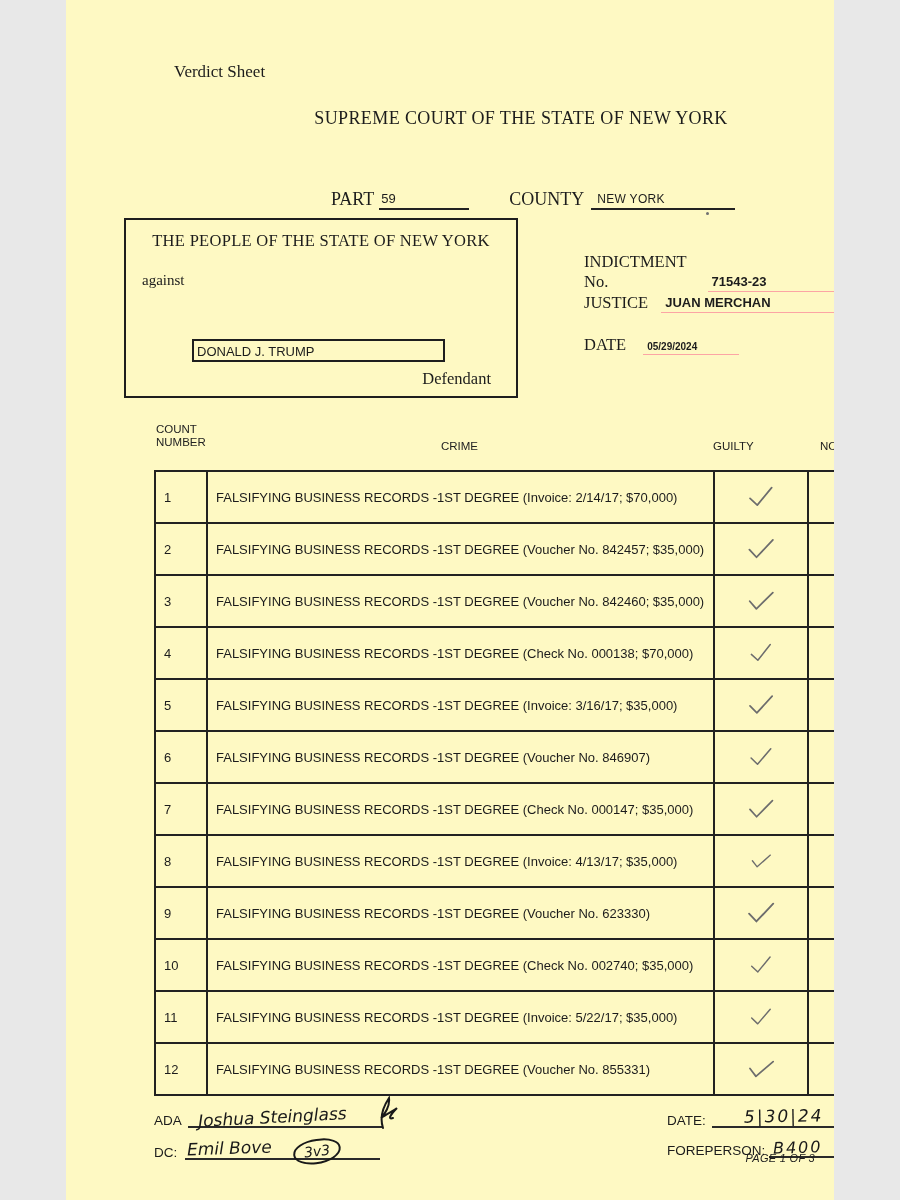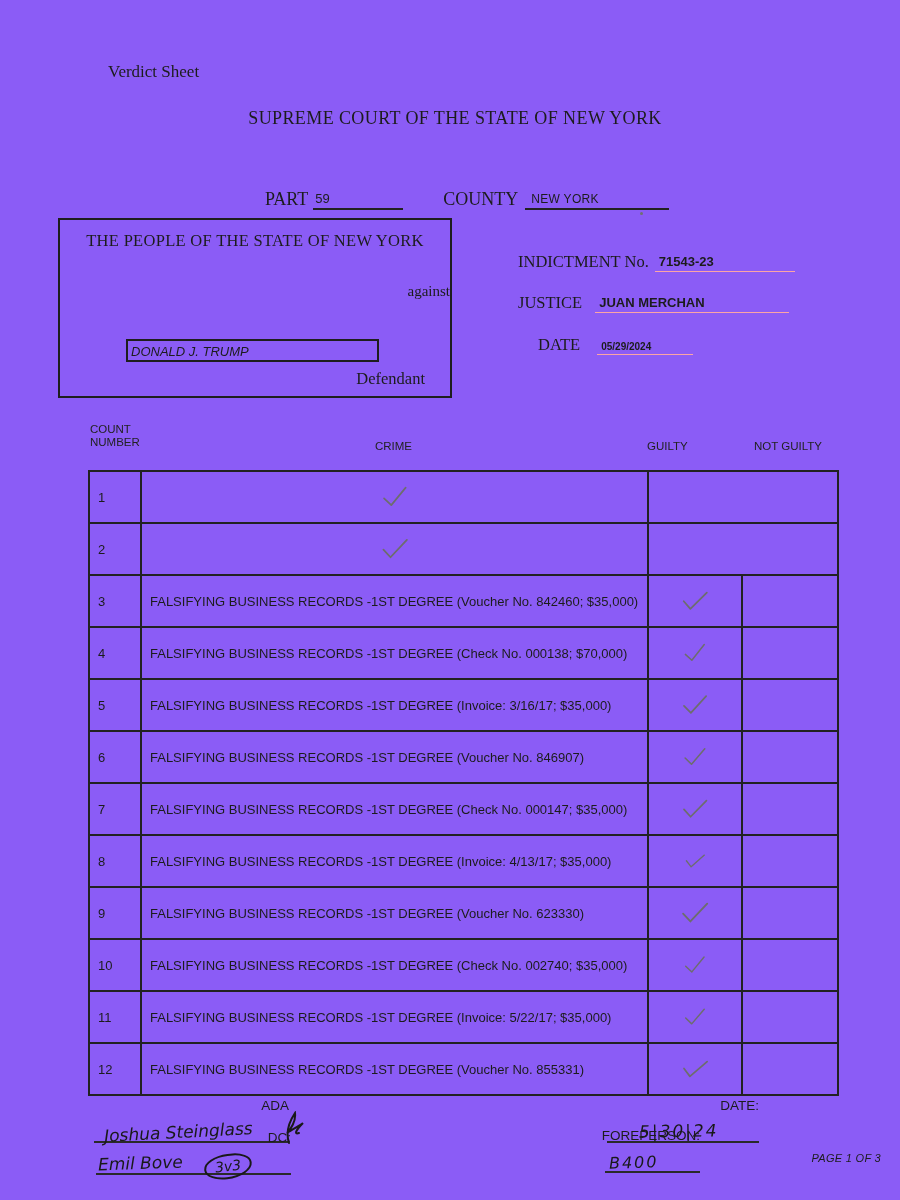--- a/index.html
+++ b/index.html
@@ -1,50 +1,50 @@
 <!DOCTYPE html>
 <html><head>
 <meta charset="utf-8">
 <style>
   html,body { margin:0; padding:0; background:#e8e8e8; }
   .page {
-    position:relative; width:900px; height:1200px; margin:0 auto;
-    background:#8b5cf6; color:#1c1c1c; overflow:hidden;
+    position:relative; width:768px; height:1200px; margin:0 auto;
+    background:#fef9c3; color:#1c1c1c; overflow:hidden;
     font-family:"Liberation Sans", sans-serif;
   }
 
   
   .verdict-sheet { position:absolute; left:108px; top:62px; font:17px "Liberation Serif", serif; }
   .court-title   { position:absolute; left:0; top:108px; width:910px; text-align:center;
                    font:18px "Liberation Serif", serif; letter-spacing:.4px; }
   .part-county   { position:absolute; left:265px; top:144px; display:flex; align-items:flex-end;
                    font:18px "Liberation Serif", serif;margin-top:45px; }
   .fill-line { display:inline-block; border-bottom:2px solid #222; font-family:"Liberation Sans",sans-serif; }
   .part-value   { width:88px;  margin-left:5px; font-size:13px; padding:0 0 2px 2px; }
   .county-label { margin-left:40px; }
   .county-value { width:138px; margin-left:7px; font-size:12px; padding:0 0 2px 6px; letter-spacing:.3px; }
 
   
   .caption-box { position:absolute; left:58px; top:218px; width:390px; height:176px; border:2px solid #1e1e1e; }
   .plaintiff { margin-top:11px; text-align:center; font:16.5px "Liberation Serif", serif; letter-spacing:.3px; }
-  .versus    { margin-top:32px; text-align:right; font:15px "Liberation Serif", serif; }
+  .versus    { margin-top:21px; text-align:left; font:15px "Liberation Serif", serif;padding-left:16px; }
   .defendant-box { position:absolute; left:66px; top:119px; width:253px; height:23px; border:2px solid #1e1e1e;
-                   font-size:13px; line-height:22px; padding-left:3px; box-sizing:border-box;font-style:italic; }
+                   font-size:13px; line-height:22px; padding-left:3px; box-sizing:border-box; }
   .defendant-label { position:absolute; right:25px; bottom:7px; font:16.5px "Liberation Serif", serif; }
 
   
   .case-row { position:absolute; left:518px; display:flex; align-items:flex-end;
               font:16.5px "Liberation Serif", serif; }
   .case-row .val { border-bottom:1px solid #fca5a5; font-family:"Liberation Sans",sans-serif;
                    font-size:13px; padding:0 2px 2px 4px;font-weight:bold; }
   .row-indictment { top:252px; }
   .row-indictment .val { width:134px; margin-left:6px; }
   .row-justice    { top:293px; }
   .row-justice .val { width:188px; margin-left:13px; }
-  .row-date       { top:335px;margin-left:20px; }
+  .row-date       { top:335px; }
   .row-date .val  { width:90px; margin-left:17px; font-size:10px; }
 
   .artifact-dot { position:absolute; left:640px; top:212px; width:3px; height:3px; background:#707070; border-radius:50%; }
 
   
   .th { position:absolute; font-size:11.5px; color:#222; }
   .th-count    { left:90px;  top:423px; width:64px;  line-height:13px; white-space:pre-line; }
   .th-crime    { left:140px; top:440px; width:507px; text-align:center; }
   .th-guilty   { left:647px; top:440px; width:94px;  text-align:left; }
   .th-notguilty{ left:741px; top:440px; width:94px;  text-align:center; }
@@ -66,21 +66,21 @@
   .t-row:nth-child(5)  .check { transform:rotate(1deg); }
   .t-row:nth-child(6)  .check { transform:rotate(-1deg) scale(0.9); }
   .t-row:nth-child(7)  .check { transform:rotate(3deg); }
   .t-row:nth-child(8)  .check { transform:rotate(7deg)  scale(0.78); }
   .t-row:nth-child(9)  .check { transform:rotate(2deg)  scale(1.08); }
   .t-row:nth-child(10) .check { transform:rotate(-2deg) scale(0.85); }
   .t-row:nth-child(11) .check { transform:rotate(-1deg) scale(0.85); }
   .t-row:nth-child(12) .check { transform:rotate(8deg); }
 
   
-  .sig-row { position:absolute; display:flex; align-items:flex-end; font-size:13.5px;flex-direction:column; }
+  .sig-row { position:absolute; display:flex; align-items:flex-end; font-size:13.5px; }
   .sig-line { position:relative; display:inline-block; border-bottom:2px solid #2a2a2a; height:28px; }
   .hw { font-family:"DejaVu Sans", sans-serif; font-style:italic; color:#191919; }
   .row-ada { left:88px; top:1098px; }
   .row-ada .sig-line { width:195px; margin-left:6px; }
   .row-ada .hw { position:absolute; left:10px; bottom:-1px; font-size:17px; transform:rotate(-3deg); white-space:nowrap; }
   .ada-flourish { position:absolute; right:-16px; bottom:-4px; }
   .ada-flourish path { stroke:#191919; stroke-width:2; fill:none; stroke-linecap:round; }
   .row-dc { left:88px; top:1130px; }
   .row-dc .sig-line { width:195px; margin-left:8px; }
   .row-dc .hw-name { position:absolute; left:2px; bottom:0; font-size:17px; transform:rotate(-2deg); white-space:nowrap; }
@@ -135,30 +135,32 @@
   <div class="th th-count">COUNT
 NUMBER</div>
   <div class="th th-crime">CRIME</div>
   <div class="th th-guilty">GUILTY</div>
   <div class="th th-notguilty">NOT GUILTY</div>
 
   <div class="verdict-table">
 
     <div class="t-row">
       <div class="cell c-count">1</div>
+      <div class="cell c-crime">FALSIFYING BUSINESS RECORDS -1ST DEGREE (Invoice: 2/14/17; $70,000)</div>
       <div class="cell c-guilty">
         <svg class="check" viewBox="0 0 28 24">
             <path d="M3 13 L10 20 L25 3"></path>
           </svg>
       </div>
       <div class="cell c-notguilty"></div>
     </div>
 
     <div class="t-row">
       <div class="cell c-count">2</div>
+      <div class="cell c-crime">FALSIFYING BUSINESS RECORDS -1ST DEGREE (Voucher No. 842457; $35,000)</div>
       <div class="cell c-guilty">
         <svg class="check" viewBox="0 0 28 24">
             <path d="M3 13 L10 20 L25 3"></path>
           </svg>
       </div>
       <div class="cell c-notguilty"></div>
     </div>
 
     <div class="t-row">
       <div class="cell c-count">3</div>

